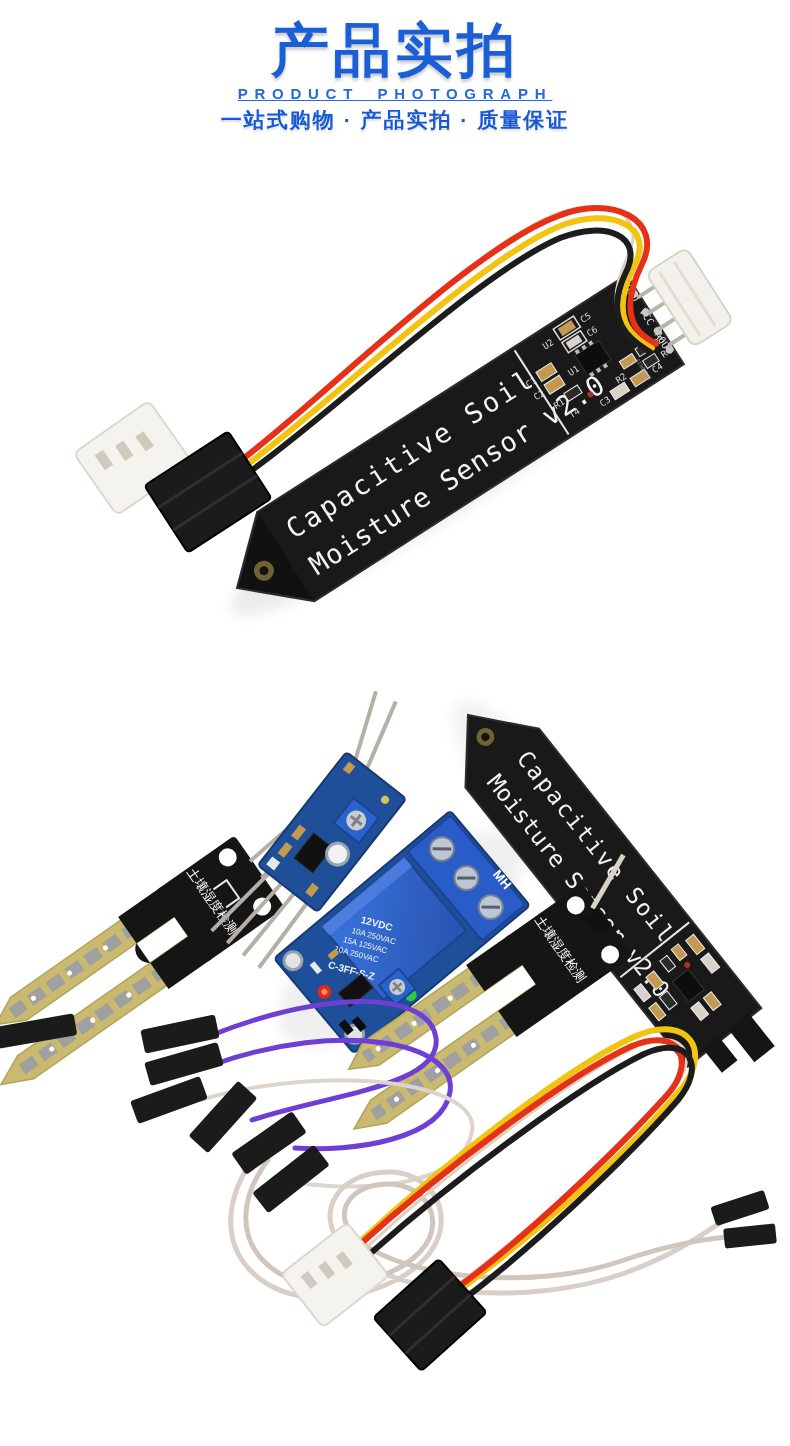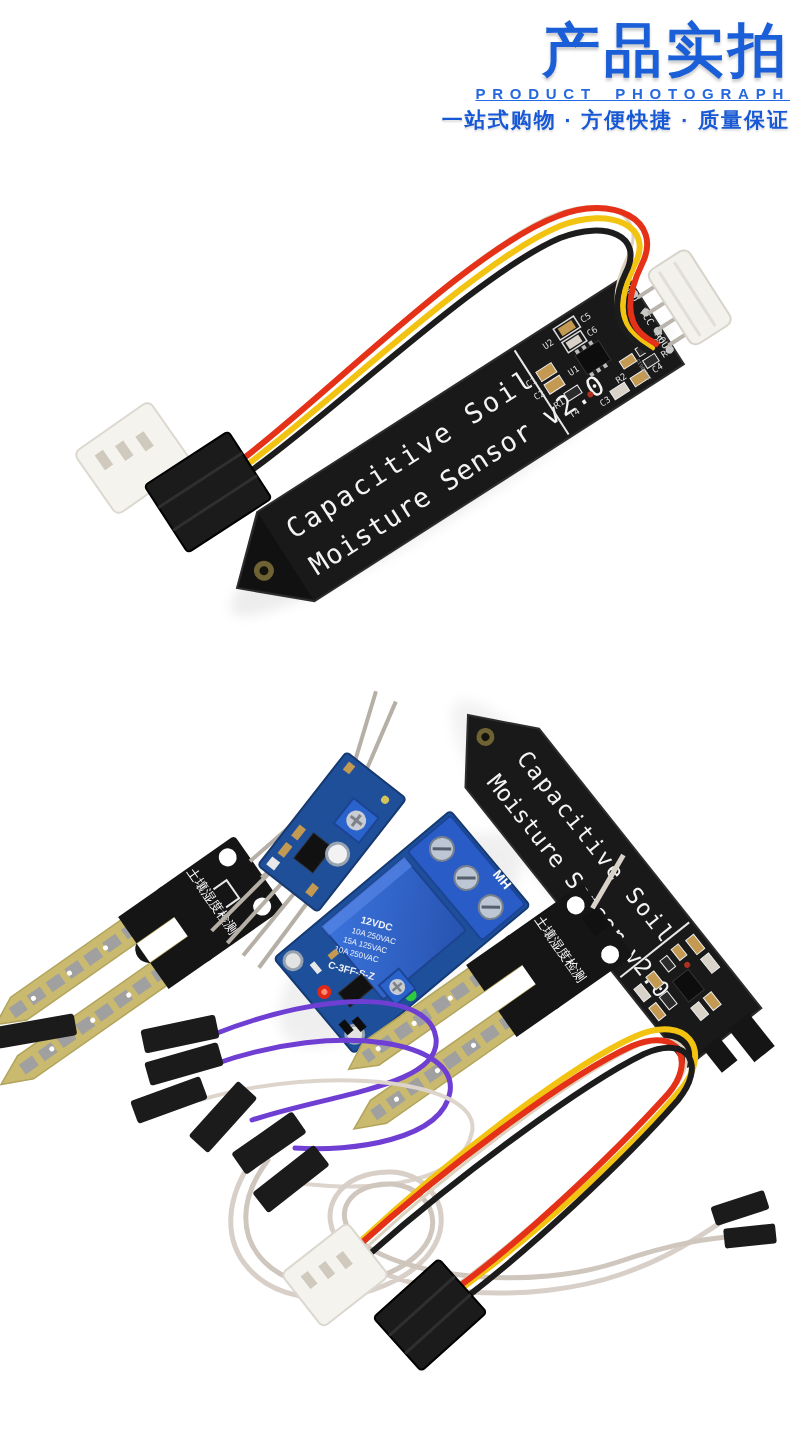--- a/index.html
+++ b/index.html
@@ -1,38 +1,38 @@
 <!DOCTYPE html>
 <html><head>
 <meta charset="utf-8">
 <style>
   html,body{margin:0;padding:0;background:#ffffff;}
   .page{position:relative;width:790px;height:1446px;background:#ffffff;overflow:hidden;
         font-family:"Liberation Sans", sans-serif;}
-  .header{position:absolute;top:0;left:0;width:790px;text-align:right;}
+  .header{position:absolute;top:0;left:0;width:790px;text-align:center;}
   .title{margin:0;padding-top:20px;font-size:58px;line-height:1.05;font-weight:bold;
          color:#1b5fd8;letter-spacing:4px;
          text-shadow:0 3px 3px rgba(110,110,110,0.35);}
   .subtitle{margin:4px 0 0 0;font-size:15px;font-weight:bold;color:#2668dd;
             letter-spacing:0.45em;word-spacing:0.5em;text-decoration:underline;}
   .tagline{margin:4px 0 0 0;font-size:21px;font-weight:bold;color:#1758d6;
            letter-spacing:2px;text-shadow:0 2px 2px rgba(120,120,120,0.25);}
   .photo{position:absolute;left:0;width:790px;}
   .photo svg{display:block;}
   text{user-select:none;}
 </style>
 </head>
 <body>
 
 <div class="page">
 
   <div class="header">
     <h1 class="title">产品实拍</h1>
     <p class="subtitle">PRODUCT PHOTOGRAPH</p>
-    <p class="tagline">一站式购物 · 方便快捷 · 质量保证</p>
+    <p class="tagline">一站式购物 · 产品实拍 · 质量保证</p>
   </div>
 
   <div class="photo" style="top:140px;">
   <svg width="790" height="540" viewBox="0 0 790 540" xmlns="http://www.w3.org/2000/svg">
     <defs>
       <filter id="soft" x="-40%" y="-40%" width="180%" height="180%">
         <feGaussianBlur stdDeviation="6"></feGaussianBlur>
       </filter>
       <linearGradient id="relayFace" x1="0" y1="0" x2="1" y2="1">
         <stop offset="0" stop-color="#3b74dd"></stop>

